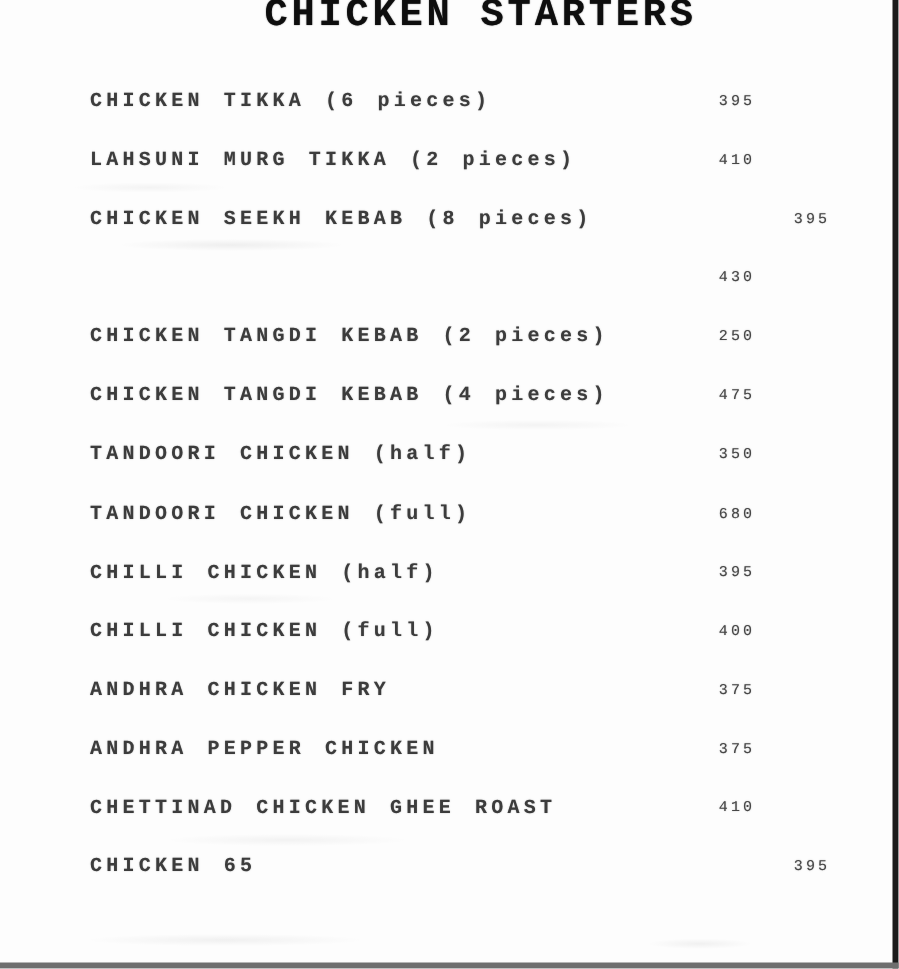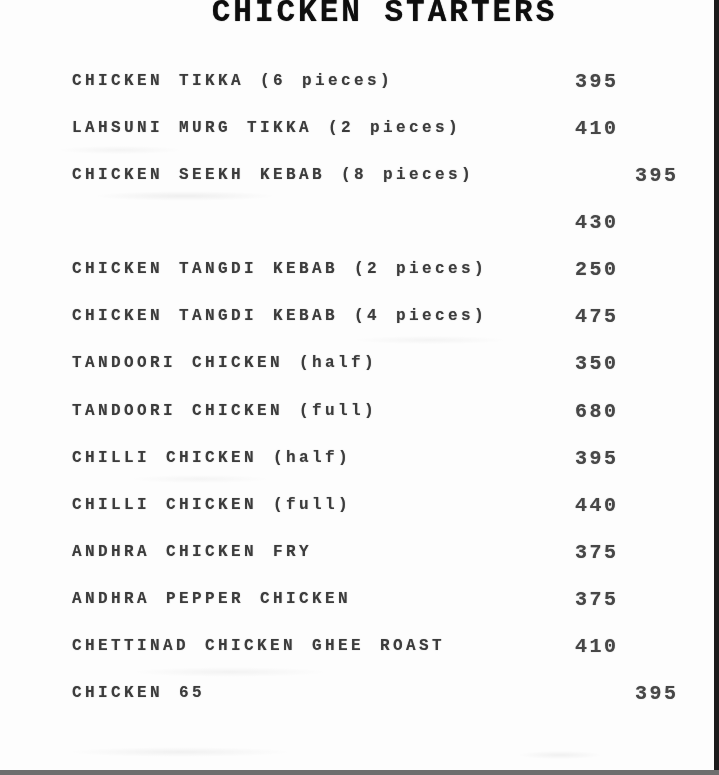--- a/index.html
+++ b/index.html
@@ -61,22 +61,22 @@
     word-spacing: 3px;
     color: #3c3c3c;
     white-space: nowrap;
     text-shadow: 0 0 1px rgba(80,80,80,0.55);
   }
   .item-price {
     position: absolute;
     left: 538px;
     top: 50%;
     transform: translateY(-50%);
-    font-size: 20px;
-    font-weight: bold;
+    font-size: 12px;
+    font-weight: normal;
     letter-spacing: 2.5px;
     color: #474747;
     white-space: nowrap;
     text-shadow: 0 0 1px rgba(80,80,80,0.55);
   }
   .item-price.shifted {
     left: 598px;
   }
   .border-right {
     position: absolute;
@@ -132,21 +132,21 @@
       <div class="menu-row">
         <span class="item-name">TANDOORI CHICKEN (full)</span>
         <span class="item-price">680</span>
       </div>
       <div class="menu-row">
         <span class="item-name">CHILLI CHICKEN (half)</span>
         <span class="item-price">395</span>
       </div>
       <div class="menu-row">
         <span class="item-name">CHILLI CHICKEN (full)</span>
-        <span class="item-price">440</span>
+        <span class="item-price">400</span>
       </div>
       <div class="menu-row">
         <span class="item-name">ANDHRA CHICKEN FRY</span>
         <span class="item-price">375</span>
       </div>
       <div class="menu-row">
         <span class="item-name">ANDHRA PEPPER CHICKEN</span>
         <span class="item-price">375</span>
       </div>
       <div class="menu-row">

